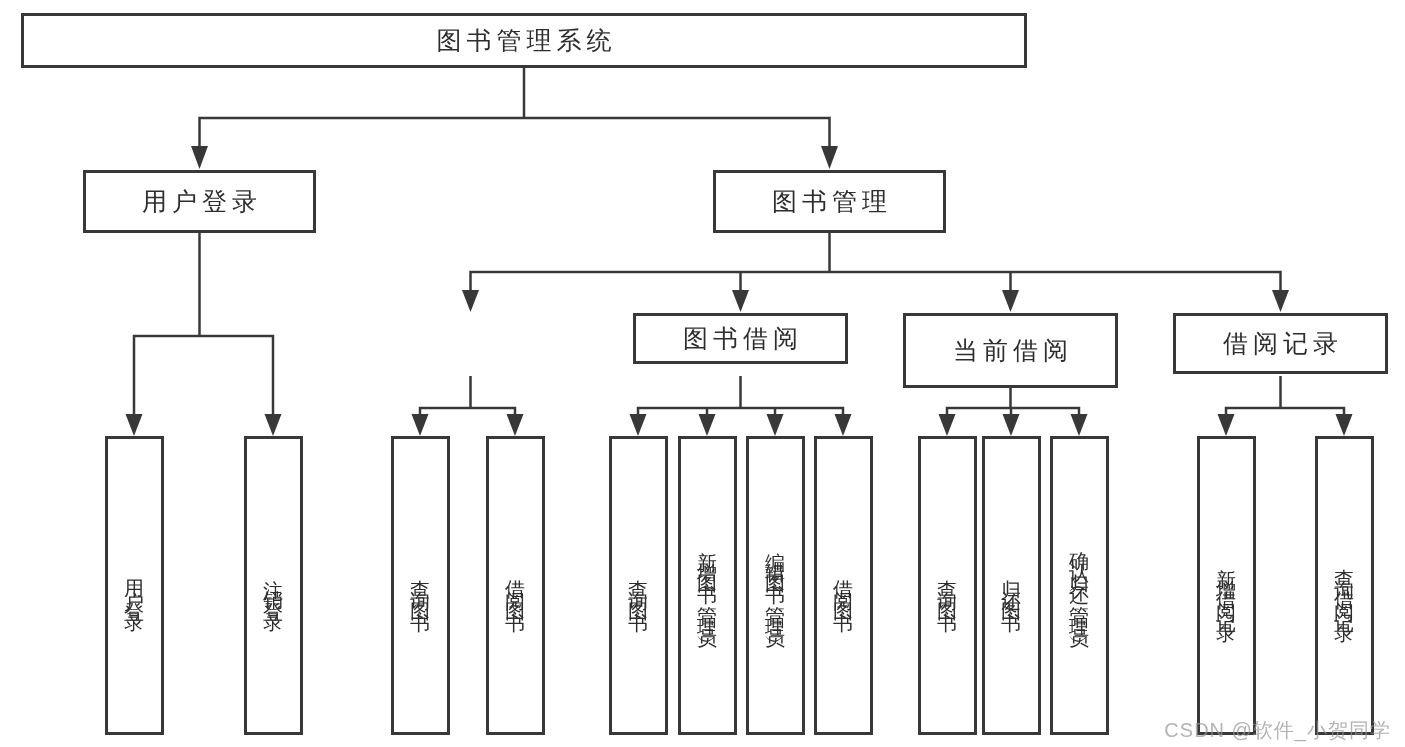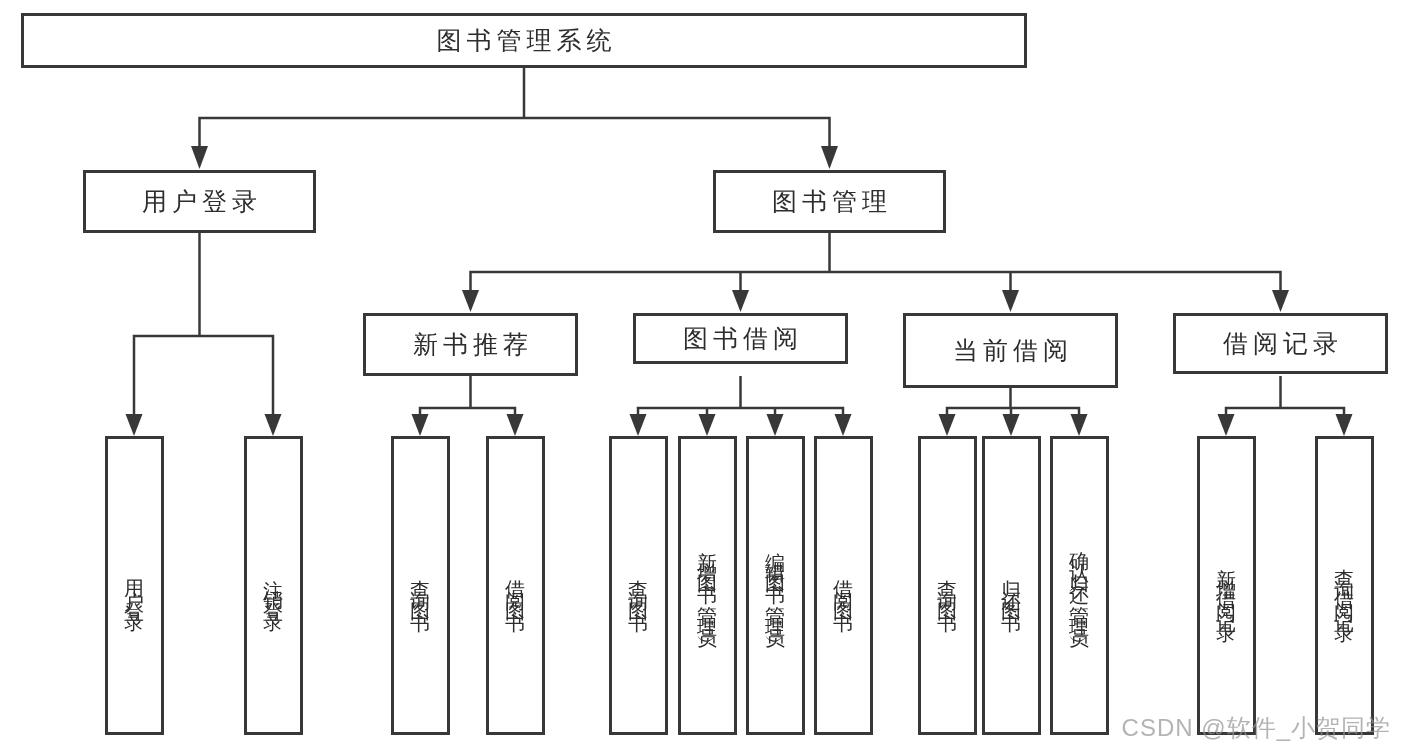--- a/index.html
+++ b/index.html
@@ -37,21 +37,21 @@
     text-orientation: mixed;
     font-size: 20px;
     line-height: 1;
     letter-spacing: 11px;
     white-space: nowrap;
   }
   .watermark {
     position: absolute;
     right: 14px;
     bottom: 3px;
-    font-size: 24px;
+    font-size: 20px;
     letter-spacing: 1px;
     color: rgba(150, 150, 150, 0.72);
     z-index: 10;
     white-space: nowrap;
   }
 </style>
 </head>
 <body>
 
 <div class="canvas">
@@ -114,23 +114,20 @@
     <span class="hlabel">图书管理系统</span>
   </div>
 
   <div class="box" style="left:83px; top:170px; width:233px; height:63px;">
     <span class="hlabel">用户登录</span>
   </div>
   <div class="box" style="left:713px; top:170px; width:233px; height:63px;">
     <span class="hlabel">图书管理</span>
   </div>
 
-  <div class="box" style="left:363px; top:313px; width:215px; height:63px;">
-    <span class="hlabel">新书推荐</span>
-  </div>
   <div class="box" style="left:633px; top:313px; width:215px; height:51px;">
     <span class="hlabel">图书借阅</span>
   </div>
   <div class="box" style="left:903px; top:313px; width:215px; height:75px;text-align:center;">
     <span class="hlabel">当前借阅</span>
   </div>
   <div class="box" style="left:1173px; top:313px; width:215px; height:61px;">
     <span class="hlabel">借阅记录</span>
   </div>
 

